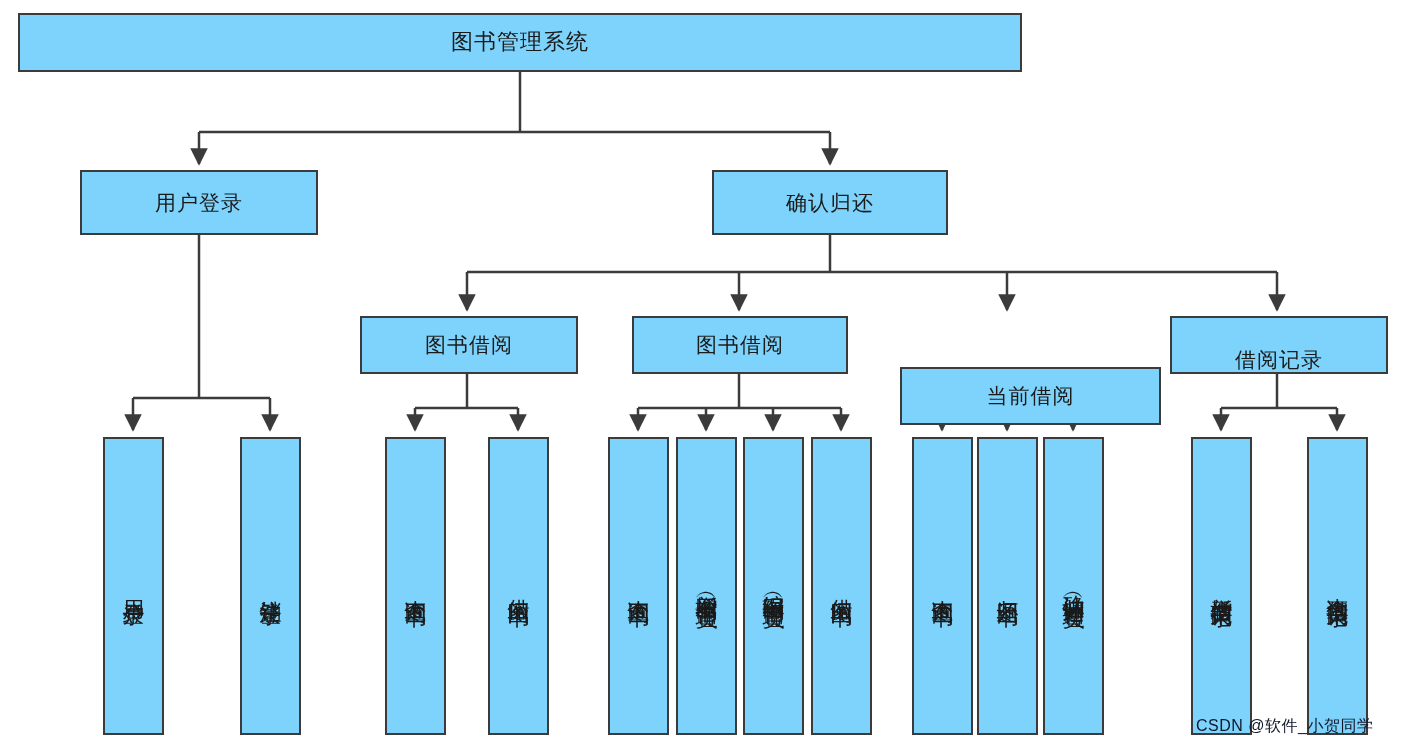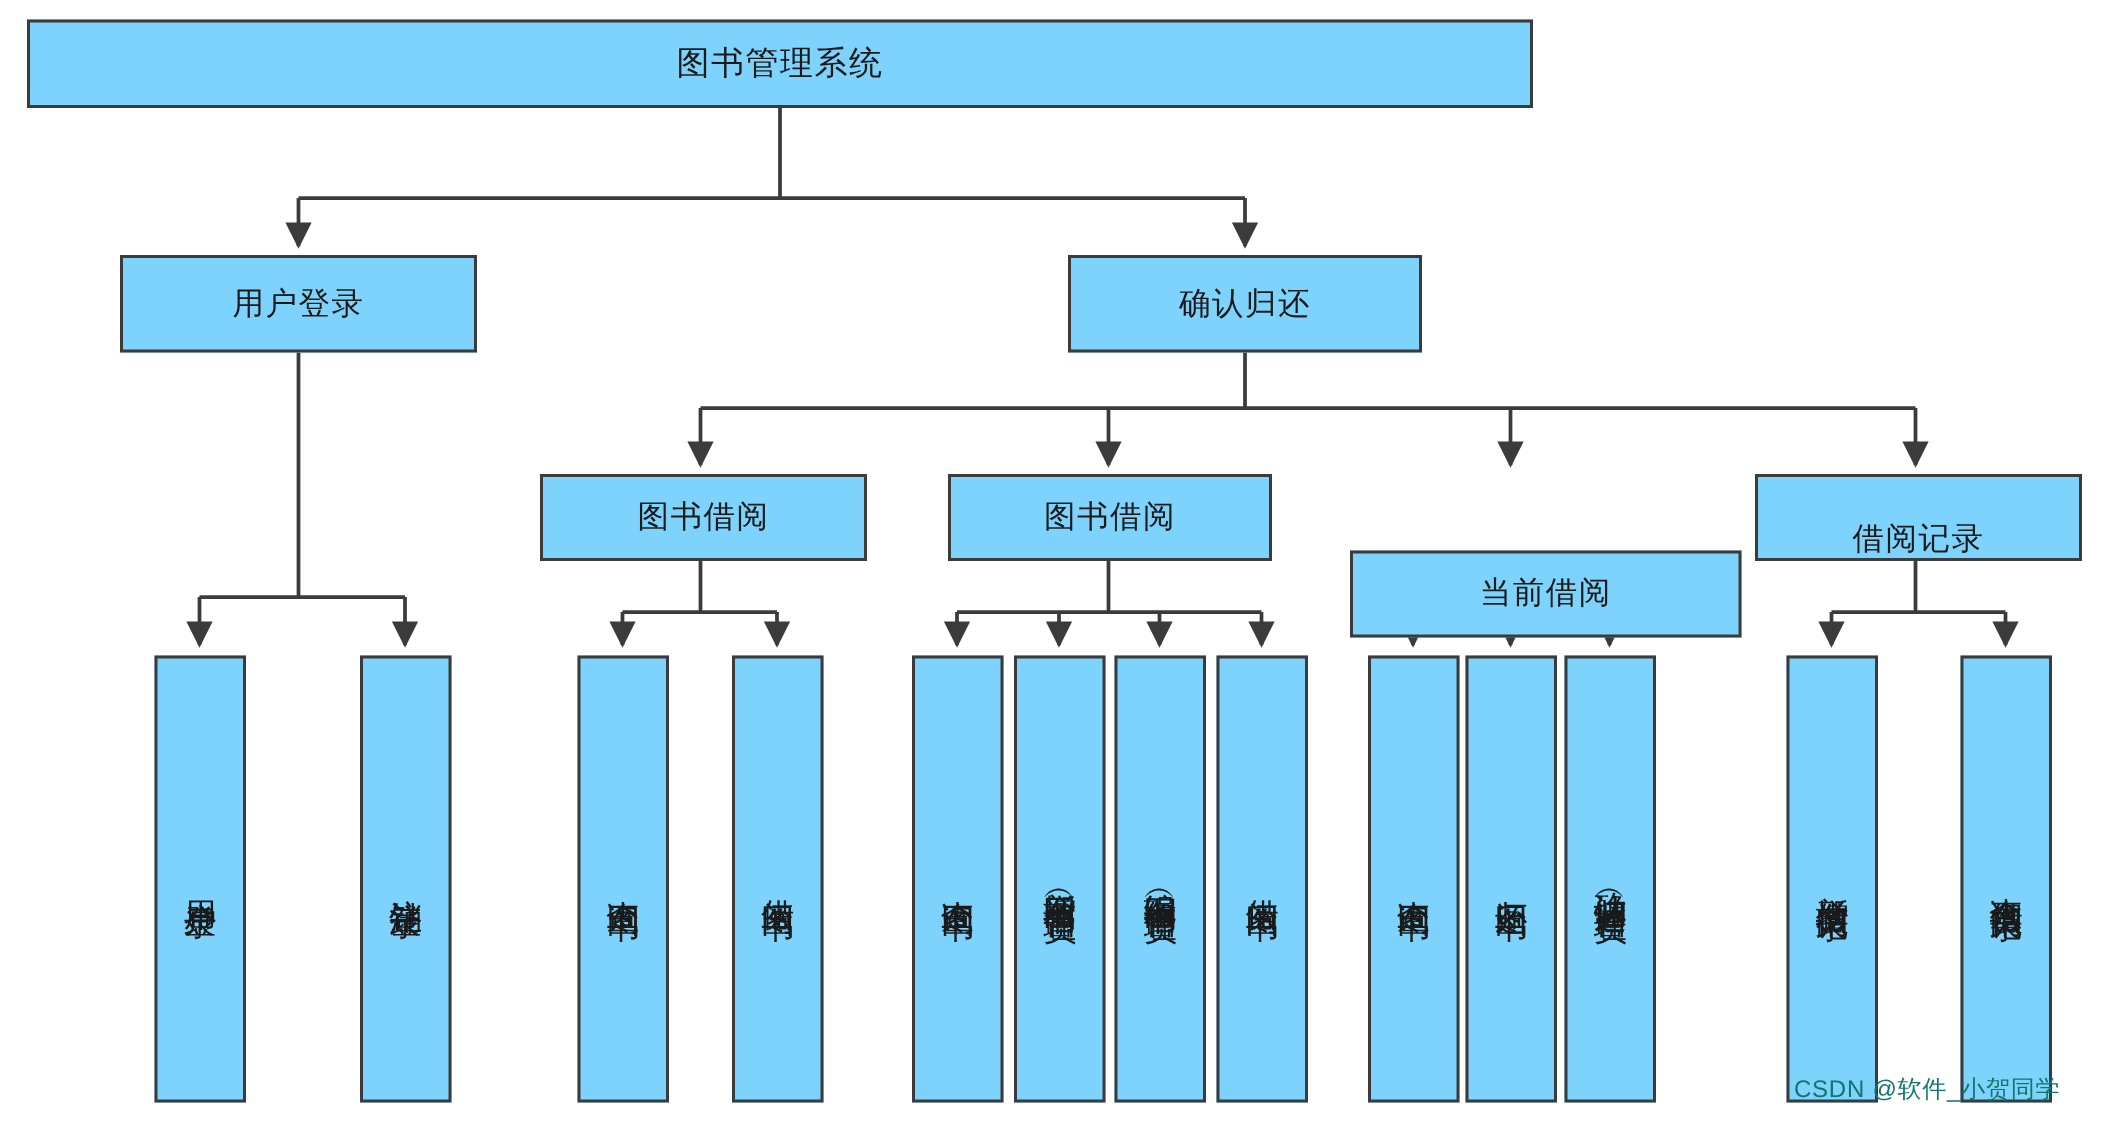--- a/index.html
+++ b/index.html
@@ -54,21 +54,21 @@
     text-orientation: upright;
     font-size: 22px;
     line-height: 1.28;
     letter-spacing: 2px;
     white-space: nowrap;
     text-align: center;
   }
   .watermark {
     position: absolute;
     font-size: 16px;
-    color: #0f766e;
+    color: #0f172a;
     letter-spacing: 0.5px;
     white-space: nowrap;
     user-select: none;
   }
 </style>
 </head>
 <body>
 
 <div id="canvas">
 

